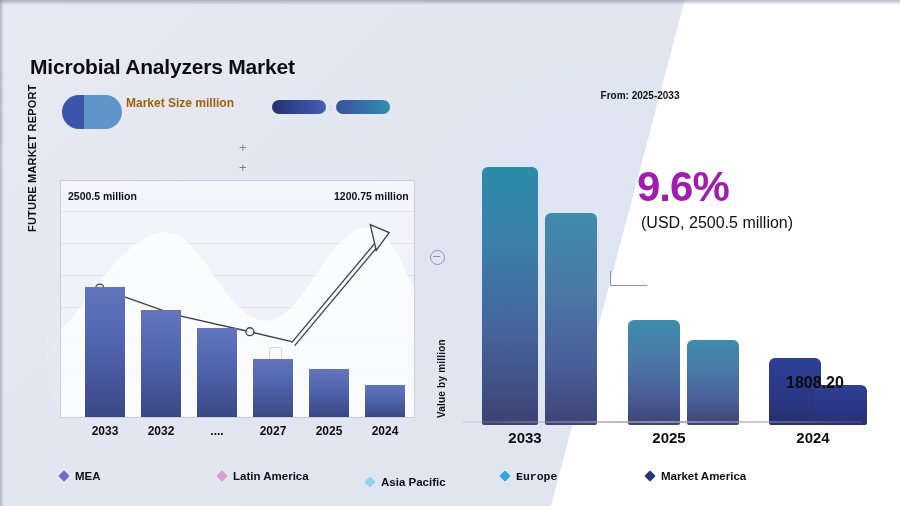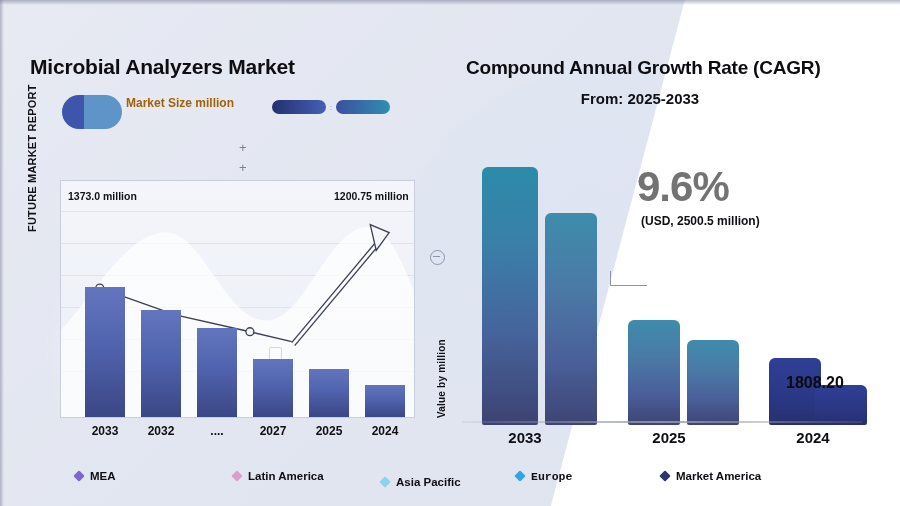--- a/index.html
+++ b/index.html
@@ -73,23 +73,23 @@
   .bars-left{position:absolute;left:60px;top:180px;width:355px;height:238px;}
   .bar-l{position:absolute;bottom:1px;width:40px;
     background:linear-gradient(180deg,#6275bd 0%,#5063ae 45%,#3b4785 100%);}
   .xlabels-left{position:absolute;left:60px;top:424px;width:355px;height:18px;}
   .xlab{position:absolute;font-size:12px;font-weight:bold;color:#0f0f14;text-align:center;width:50px;}
 
   .faint-icon{position:absolute;border:1px solid #d2d7e4;border-radius:2px;}
 
   
   .right-title{position:absolute;left:466px;top:57px;font-size:19px;font-weight:bold;color:#0d0d11;letter-spacing:-.2px;}
-  .right-sub{position:absolute;left:640px;top:90px;transform:translateX(-50%);font-size:15px;font-weight:bold;color:#101015;}
-  .cagr-big{position:absolute;left:637px;top:163px;font-size:42px;font-weight:bold;color:#737373;letter-spacing:-1px;}
-  .cagr-note{position:absolute;left:641px;top:214px;font-size:12px;font-weight:bold;color:#0f0f14;}
+  .right-sub{position:absolute;left:640px;top:90px;transform:translateX(-50%);font-size:10px;font-weight:bold;color:#101015;}
+  .cagr-big{position:absolute;left:637px;top:163px;font-size:42px;font-weight:bold;color:#a21caf;letter-spacing:-1px;}
+  .cagr-note{position:absolute;left:641px;top:214px;font-size:16px;font-weight:normal;color:#0f0f14;}
 
   .chart-right{position:absolute;left:462px;top:140px;width:420px;height:285px;}
   .baseline{position:absolute;left:462px;top:421px;width:400px;height:2px;
     background:linear-gradient(90deg,rgba(160,166,186,.15),rgba(150,156,178,.85),rgba(160,166,186,.15));}
   .bar-r{position:absolute;bottom:0;border-radius:6px 6px 2px 2px;}
   .grad-teal{background:linear-gradient(180deg,#2c8ba9 0%,#3a7fa8 30%,#46639b 65%,#3d4272 100%);}
   .grad-mid{background:linear-gradient(180deg,#3e8cac 0%,#4a7aa6 35%,#4a5f99 70%,#3e4474 100%);}
   .grad-navy{background:linear-gradient(180deg,#2f3f94 0%,#2b3887 55%,#26306f 100%);}
   .xlab-r{position:absolute;font-size:15px;font-weight:bold;color:#0d0d12;text-align:center;}
   .value-label{position:absolute;font-size:16px;font-weight:bold;color:#0b0b10;}
@@ -154,42 +154,41 @@
     </svg>
     <svg class="hill" viewBox="0 0 355 238" preserveAspectRatio="none">
       <path d="M232,163 L318,60" fill="none" stroke="#3a3f52" stroke-width="1.3"></path>
       <path d="M235,166 L321,63" fill="none" stroke="#3a3f52" stroke-width="1.3"></path>
       <path d="M311,44 L330,52 L317,70 Z" fill="#f4f6fb" stroke="#3a3f52" stroke-width="1.3"></path>
     </svg>
     <div class="faint-icon" style="left:208px;top:166px;width:11px;height:12px;"></div>
     <div class="faint-icon" style="left:263px;top:200px;width:10px;height:10px;"></div>
   </div>
 
-  <div class="lbl-left">1373.0 million</div>
+  <div class="lbl-left">2500.5 million</div>
   <div class="lbl-right">1200.75 million</div>
 
   <div class="bars-left">
     <div class="bar-l" style="left:25px;height:130px;"></div>
     <div class="bar-l" style="left:81px;height:107px;"></div>
     <div class="bar-l" style="left:137px;height:89px;"></div>
     <div class="bar-l" style="left:193px;height:58px;"></div>
     <div class="bar-l" style="left:249px;height:48px;"></div>
     <div class="bar-l" style="left:305px;height:32px;"></div>
   </div>
 
   <div class="xlabels-left">
     <div class="xlab" style="left:20px;">2033</div>
     <div class="xlab" style="left:76px;">2032</div>
     <div class="xlab" style="left:132px;">....</div>
     <div class="xlab" style="left:188px;">2027</div>
     <div class="xlab" style="left:244px;">2025</div>
     <div class="xlab" style="left:300px;">2024</div>
   </div>
 
-  <div class="right-title">Compound Annual Growth Rate (CAGR)</div>
   <div class="right-sub">From: 2025-2033</div>
   <div class="cagr-big">9.6%</div>
   <div class="cagr-note">(USD, 2500.5 million)</div>
 
   <div class="bracket"></div>
 
   <div class="chart-right">
     <div class="bar-r grad-teal" style="left:20px;width:56px;height:258px;"></div>
     <div class="bar-r grad-mid" style="left:83px;width:52px;height:212px;"></div>
 
@@ -201,21 +200,21 @@
   </div>
   <div class="baseline"></div>
 
   <div class="value-label" style="left:786px;top:374px;">1808.20</div>
 
   <div class="xlab-r" style="left:470px;top:429px;width:110px;">2033</div>
   <div class="xlab-r" style="left:614px;top:429px;width:110px;">2025</div>
   <div class="xlab-r" style="left:758px;top:429px;width:110px;">2024</div>
 
   <div class="legend">
-    <div class="legend-item" style="width:158px;margin-left:15px;">
+    <div class="legend-item" style="width:158px;">
       <span class="diamond" style="background: rgb(123, 104, 200);"></span>
       <span class="legend-text">MEA</span>
     </div>
     <div class="legend-item" style="width:148px;">
       <span class="diamond" style="background: rgb(217, 160, 207);"></span>
       <span class="legend-text">Latin America</span>
     </div>
     <div class="legend-item" style="width:135px;margin-top:12px;">
       <span class="diamond" style="background: rgb(143, 210, 236);"></span>
       <span class="legend-text">Asia Pacific</span>

